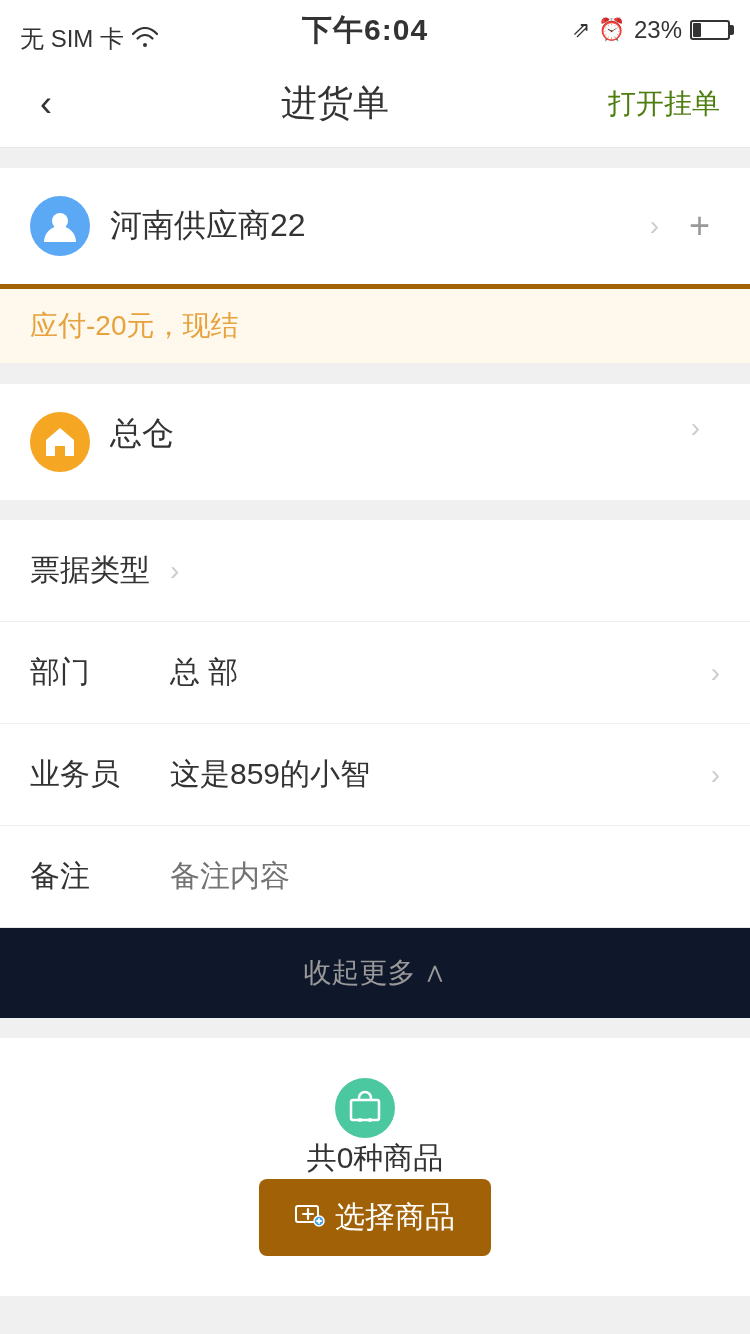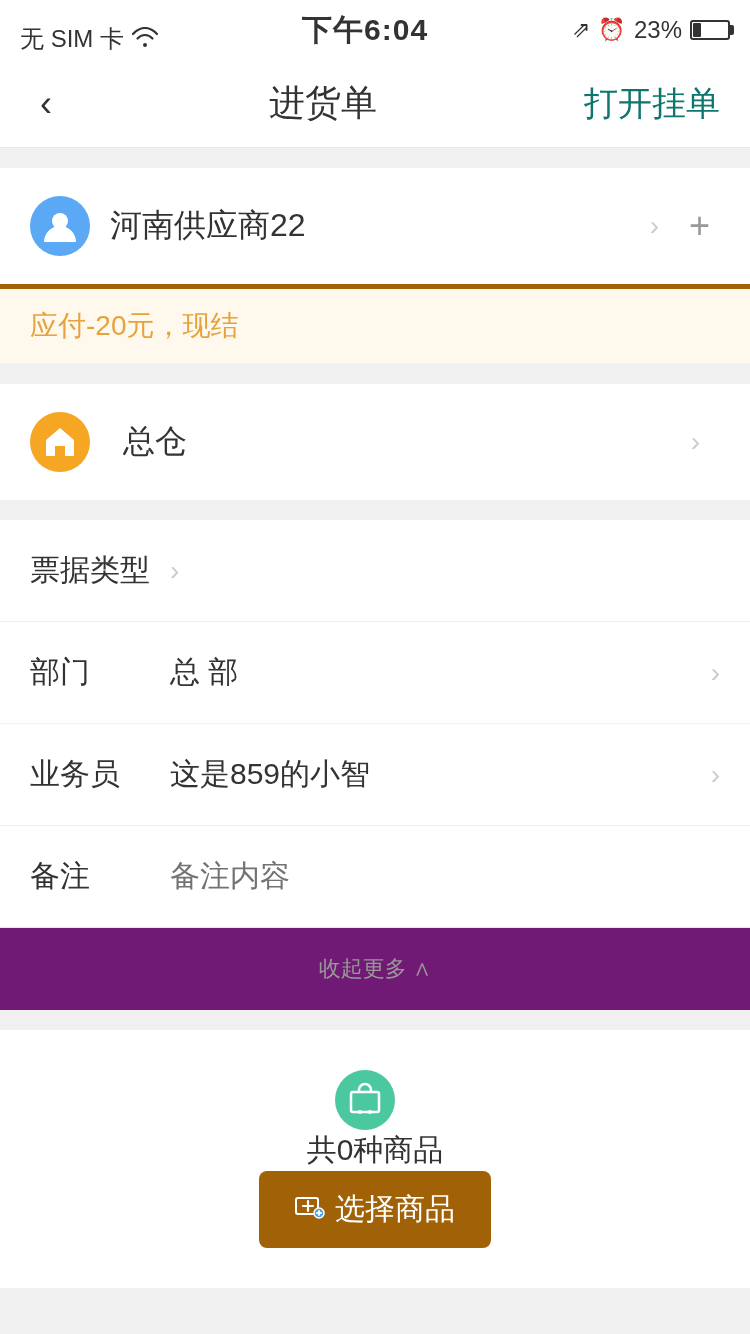--- a/index.html
+++ b/index.html
@@ -89,22 +89,22 @@
       color: #333;
       cursor: pointer;
       padding: 10px;
     }
     .nav-title {
       font-size: 36px;
       font-weight: 500;
       color: #333;
     }
     .nav-action {
-      font-size: 34px;
-      color: #0f766e;
+      font-size: 28px;
+      color: #4d7c0f;
       cursor: pointer;
     }
 
     
     .section-gap {
       height: 20px;
       background: #f0f0f0;
     }
 
     
@@ -158,24 +158,23 @@
       background: #fff8ec;
       padding: 18px 30px;
       font-size: 28px;
       color: #e6a23c;
       border-bottom: 1px solid #f0f0f0;
     }
 
     
     .warehouse-row {
       display: flex;
-      align-items: center;
+      align-items: flex-start;
       padding: 28px 30px;
       background: #fff;
-      gap: 13px;
     }
     .warehouse-icon {
       width: 60px;
       height: 60px;
       border-radius: 50%;
       background: #f5a623;
       display: flex;
       align-items: center;
       justify-content: center;
       margin-right: 20px;
@@ -225,24 +224,24 @@
     .form-value.placeholder {
       color: #737373;
     }
     .form-chevron {
       color: #ccc;
       font-size: 28px;
     }
 
     
     .collapse-row {
-      background: #701a75;
+      background: #0f172a;
       text-align: center;
       padding: 26px 0;
-      font-size: 22px;
+      font-size: 28px;
       color: #999;
       cursor: pointer;
       border-top: 1px solid #e8e8e8;
     }
 
     
     .product-footer {
       background: #fff;
       display: flex;
       align-items: center;

